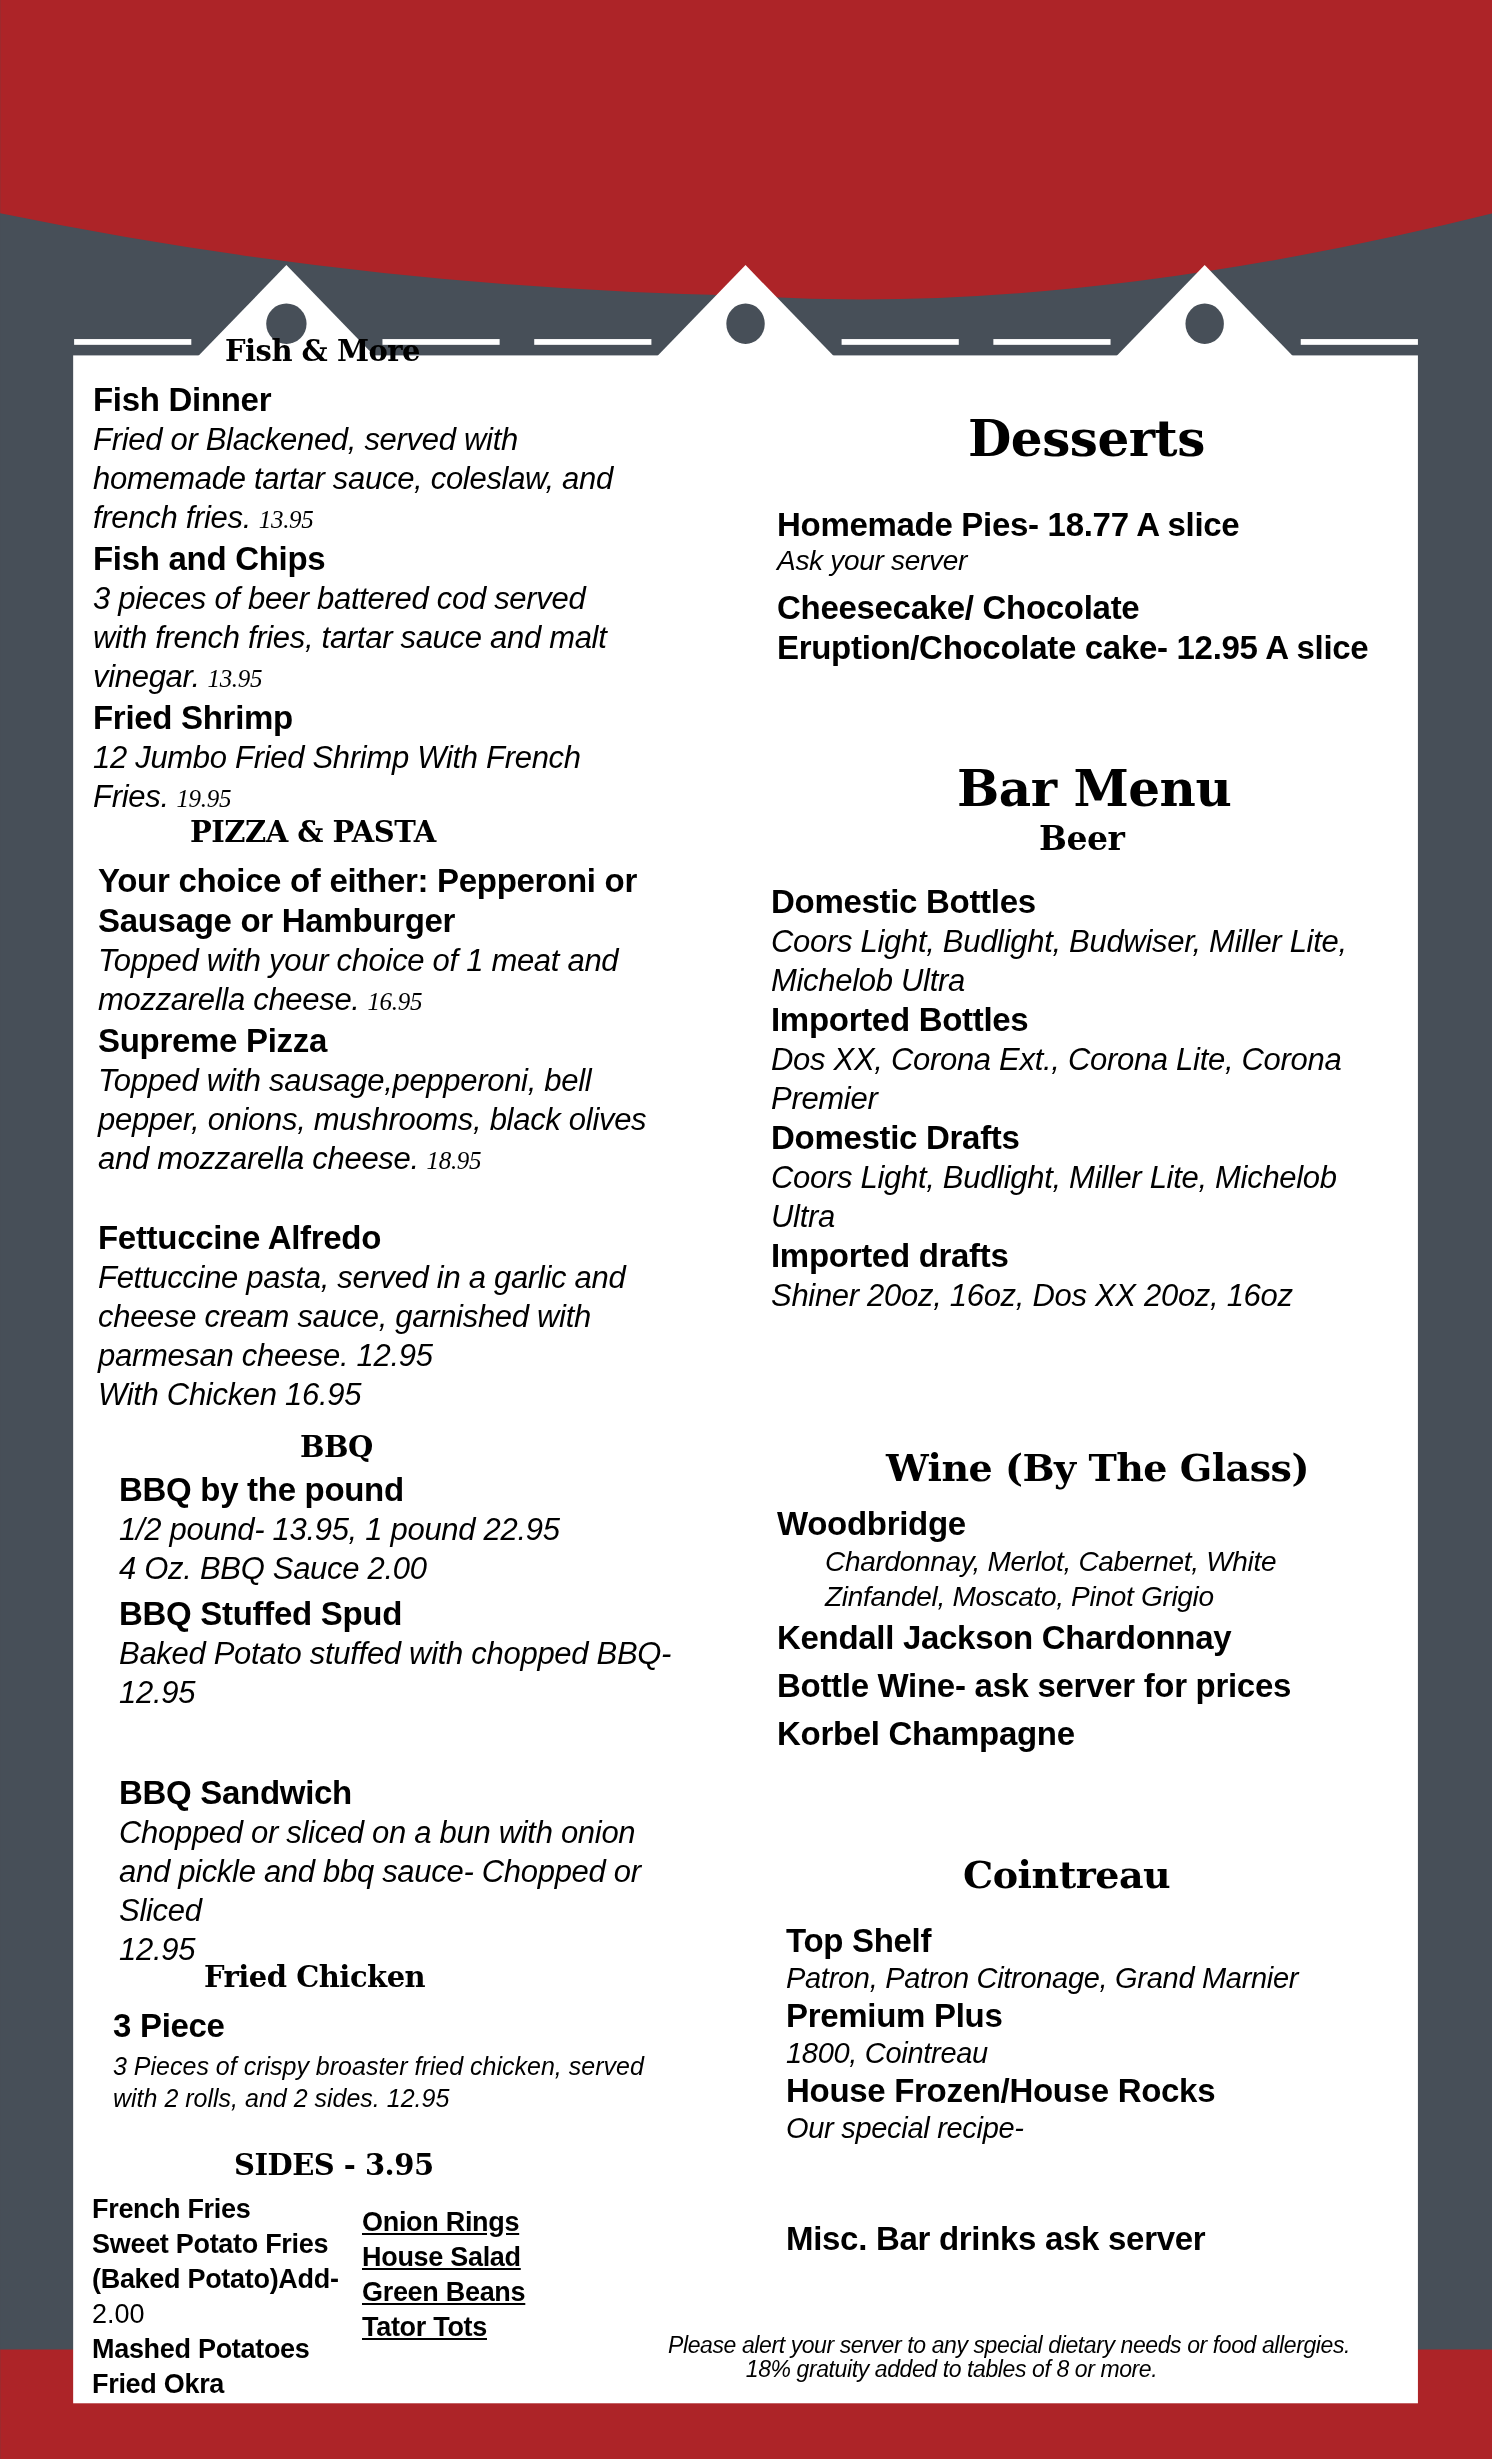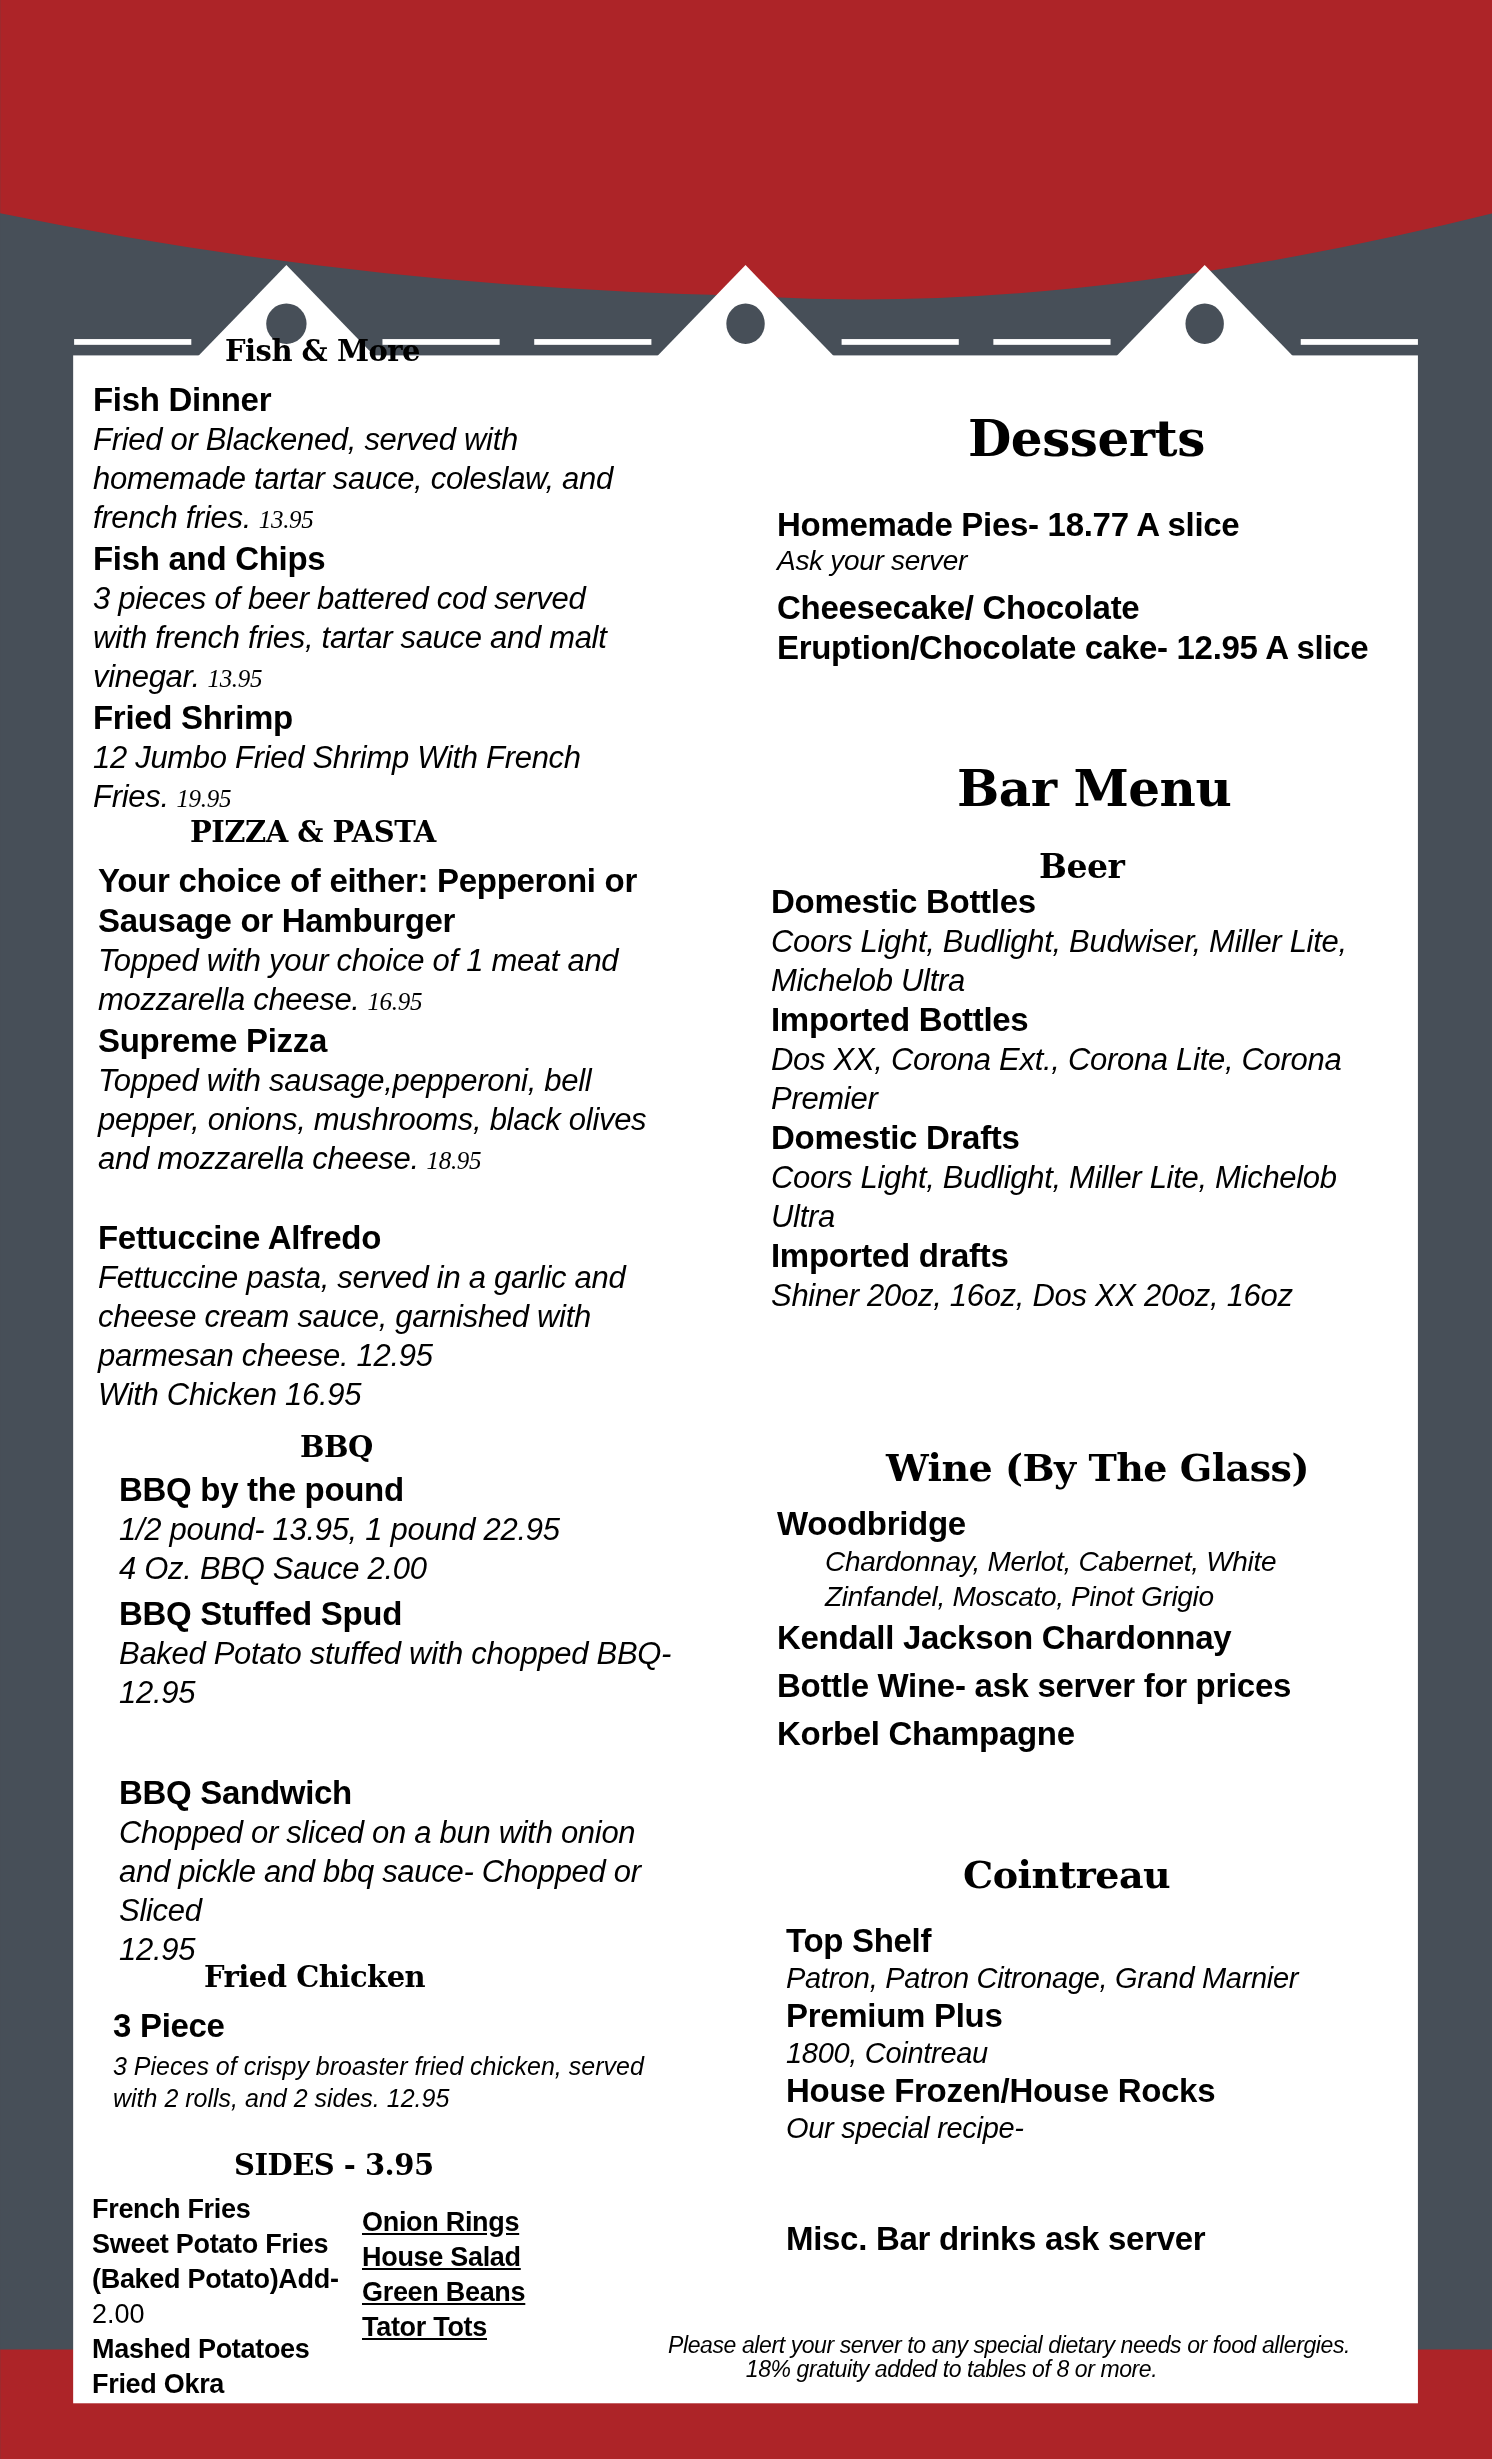--- a/index.html
+++ b/index.html
@@ -148,21 +148,21 @@
   <div class="item">Homemade Pies- 18.77 A slice</div>
   <div class="desc" style="font-size:28px; line-height:31px;">Ask your server</div>
   <div style="height:11.5px;"></div>
   <div class="item">
     <div>Cheesecake/ Chocolate</div>
     <div>Eruption/Chocolate cake- 12.95 A slice</div>
   </div>
 </div>
 
 <div class="abs head h-xl" style="left:957px; top:759px;">Bar Menu</div>
-<div class="abs head" style="left:1039px; top:819px; font-size:33px;margin-top:28px;">Beer</div>
+<div class="abs head" style="left:1039px; top:819px; font-size:33px;">Beer</div>
 <div class="abs" style="left:771px; top:882px; width:653px;">
   <div class="item">Domestic Bottles</div>
   <div class="desc">
     <div>Coors Light, Budlight, Budwiser, Miller Lite,</div>
     <div>Michelob Ultra</div>
   </div>
   <div class="item">Imported Bottles</div>
   <div class="desc">
     <div>Dos XX, Corona Ext., Corona Lite, Corona</div>
     <div>Premier</div>

